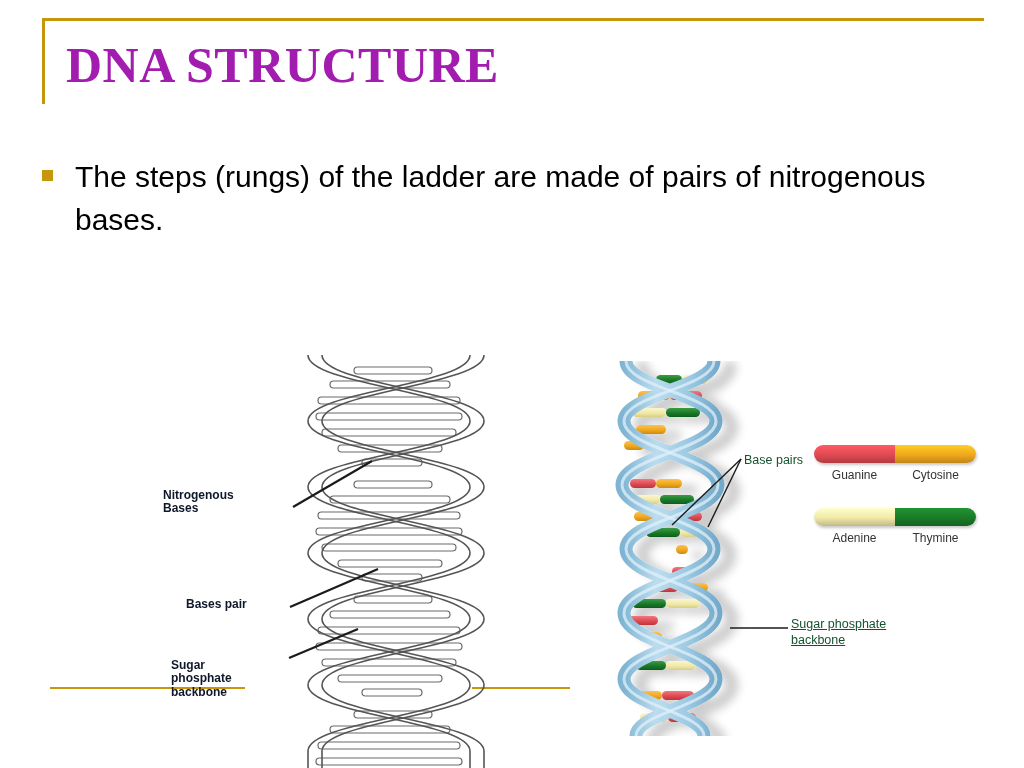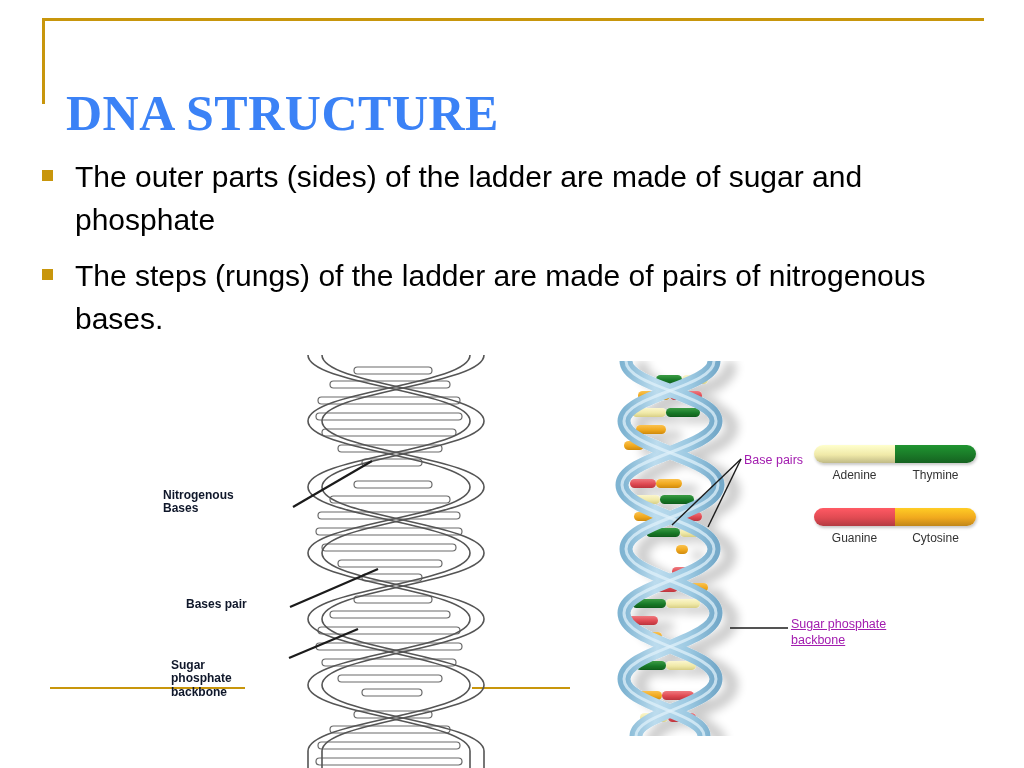--- a/index.html
+++ b/index.html
@@ -19,23 +19,22 @@
   #title-rule-left {
     position:absolute; left:42px; top:18px; width:3px; height:86px;
     background:#c8960c;
   }
   #page-title {
     position:absolute; left:66px; top:36px;
     font-family:"Liberation Serif", serif;
     font-weight:bold;
     font-size:50px;
     letter-spacing:.5px;
-    color:#3b82f6;
+    color:#a21caf;
     white-space:nowrap;
-    margin-top:48px;
   }
 
   
   #bullet-list { position:absolute; left:42px; top:156px; width:920px; }
   .bullet-row { display:flex; align-items:flex-start; margin-bottom:14px; }
   .bullet-mark {
     width:11px; height:11px; background:#c8960c;
     flex:0 0 11px; margin-top:14px; margin-right:22px;
   }
   .bullet-text {
@@ -64,21 +63,21 @@
   #label-base-pair        { left:186px; top:243px; width:106px; }
   #label-sugar-backbone   { left:171px; top:304px; width:120px; }
   #bw-leaders { position:absolute; left:0; top:0; width:1024px; height:413px; }
 
   
   #helix-color { position:absolute; left:596px; top:6px; width:165px; height:375px; }
 
   
   .nlm-label {
     position:absolute;
-    font-size:12.5px; color:#a21caf; line-height:1.25;
+    font-size:12.5px; color:#14532d; line-height:1.25;
     white-space:pre-line;
   }
   #label-base-pairs     { left:744px; top:98px; }
   #label-sugar-backbone-nlm { left:791px; top:262px;text-decoration:underline; }
   #nlm-leaders { position:absolute; left:0; top:0; width:1024px; height:413px; }
 
   
   #bp-legend { position:absolute; left:814px; top:90px; width:162px; }
   .legend-block { margin-bottom:26px; }
   .legend-bar {
@@ -93,24 +92,20 @@
   .legend-names span { flex:1 1 50%; text-align:center; }
 </style>
 </head>
 <body style="background: rgb(255, 255, 255);">
 
 <div id="title-rule-top"></div>
 <div id="title-rule-left"></div>
 <div id="page-title">DNA STRUCTURE</div>
 
 <div id="bullet-list">
-  <div class="bullet-row">
-    <div class="bullet-mark"></div>
-    <div class="bullet-text">The outer parts (sides) of the ladder are made of sugar and phosphate</div>
-  </div>
   <div class="bullet-row">
     <div class="bullet-mark"></div>
     <div class="bullet-text">The steps (rungs) of the ladder are made of pairs of nitrogenous bases.</div>
   </div>
 </div>
 
 <div class="divider-seg" id="divider-left"></div>
 <div class="divider-seg" id="divider-right"></div>
 
 <div id="art-area">
@@ -296,35 +291,35 @@
   </svg>
 
   <div class="nlm-label" id="label-base-pairs">Base pairs</div>
   <div class="nlm-label" id="label-sugar-backbone-nlm">Sugar phosphate
 backbone</div>
 
   <div id="bp-legend">
 
     <div class="legend-block">
       <div class="legend-bar">
+        <div class="legend-half" id="swatch-guanine" style="background: linear-gradient(rgb(255, 90, 100) 0%, rgb(224, 74, 82) 55%, rgb(179, 59, 66) 100%);"></div>
+        <div class="legend-half" id="swatch-cytosine" style="background: linear-gradient(rgb(255, 205, 37) 0%, rgb(240, 168, 30) 55%, rgb(192, 134, 24) 100%);"></div>
+      </div>
+      <div class="legend-names">
+        <span>Guanine</span>
+        <span>Cytosine</span>
+      </div>
+    </div>
+
+    <div class="legend-block">
+      <div class="legend-bar">
         <div class="legend-half" id="swatch-adenine" style="background: linear-gradient(rgb(255, 255, 205) 0%, rgb(240, 233, 168) 55%, rgb(192, 186, 134) 100%);"></div>
         <div class="legend-half" id="swatch-thymine" style="background: linear-gradient(rgb(32, 149, 49) 0%, rgb(26, 122, 40) 55%, rgb(21, 98, 32) 100%);"></div>
       </div>
       <div class="legend-names">
         <span>Adenine</span>
         <span>Thymine</span>
       </div>
     </div>
 
-    <div class="legend-block">
-      <div class="legend-bar">
-        <div class="legend-half" id="swatch-guanine" style="background: linear-gradient(rgb(255, 90, 100) 0%, rgb(224, 74, 82) 55%, rgb(179, 59, 66) 100%);"></div>
-        <div class="legend-half" id="swatch-cytosine" style="background: linear-gradient(rgb(255, 205, 37) 0%, rgb(240, 168, 30) 55%, rgb(192, 134, 24) 100%);"></div>
-      </div>
-      <div class="legend-names">
-        <span>Guanine</span>
-        <span>Cytosine</span>
-      </div>
-    </div>
-
   </div>
 
 </div>
 
 </body></html>

